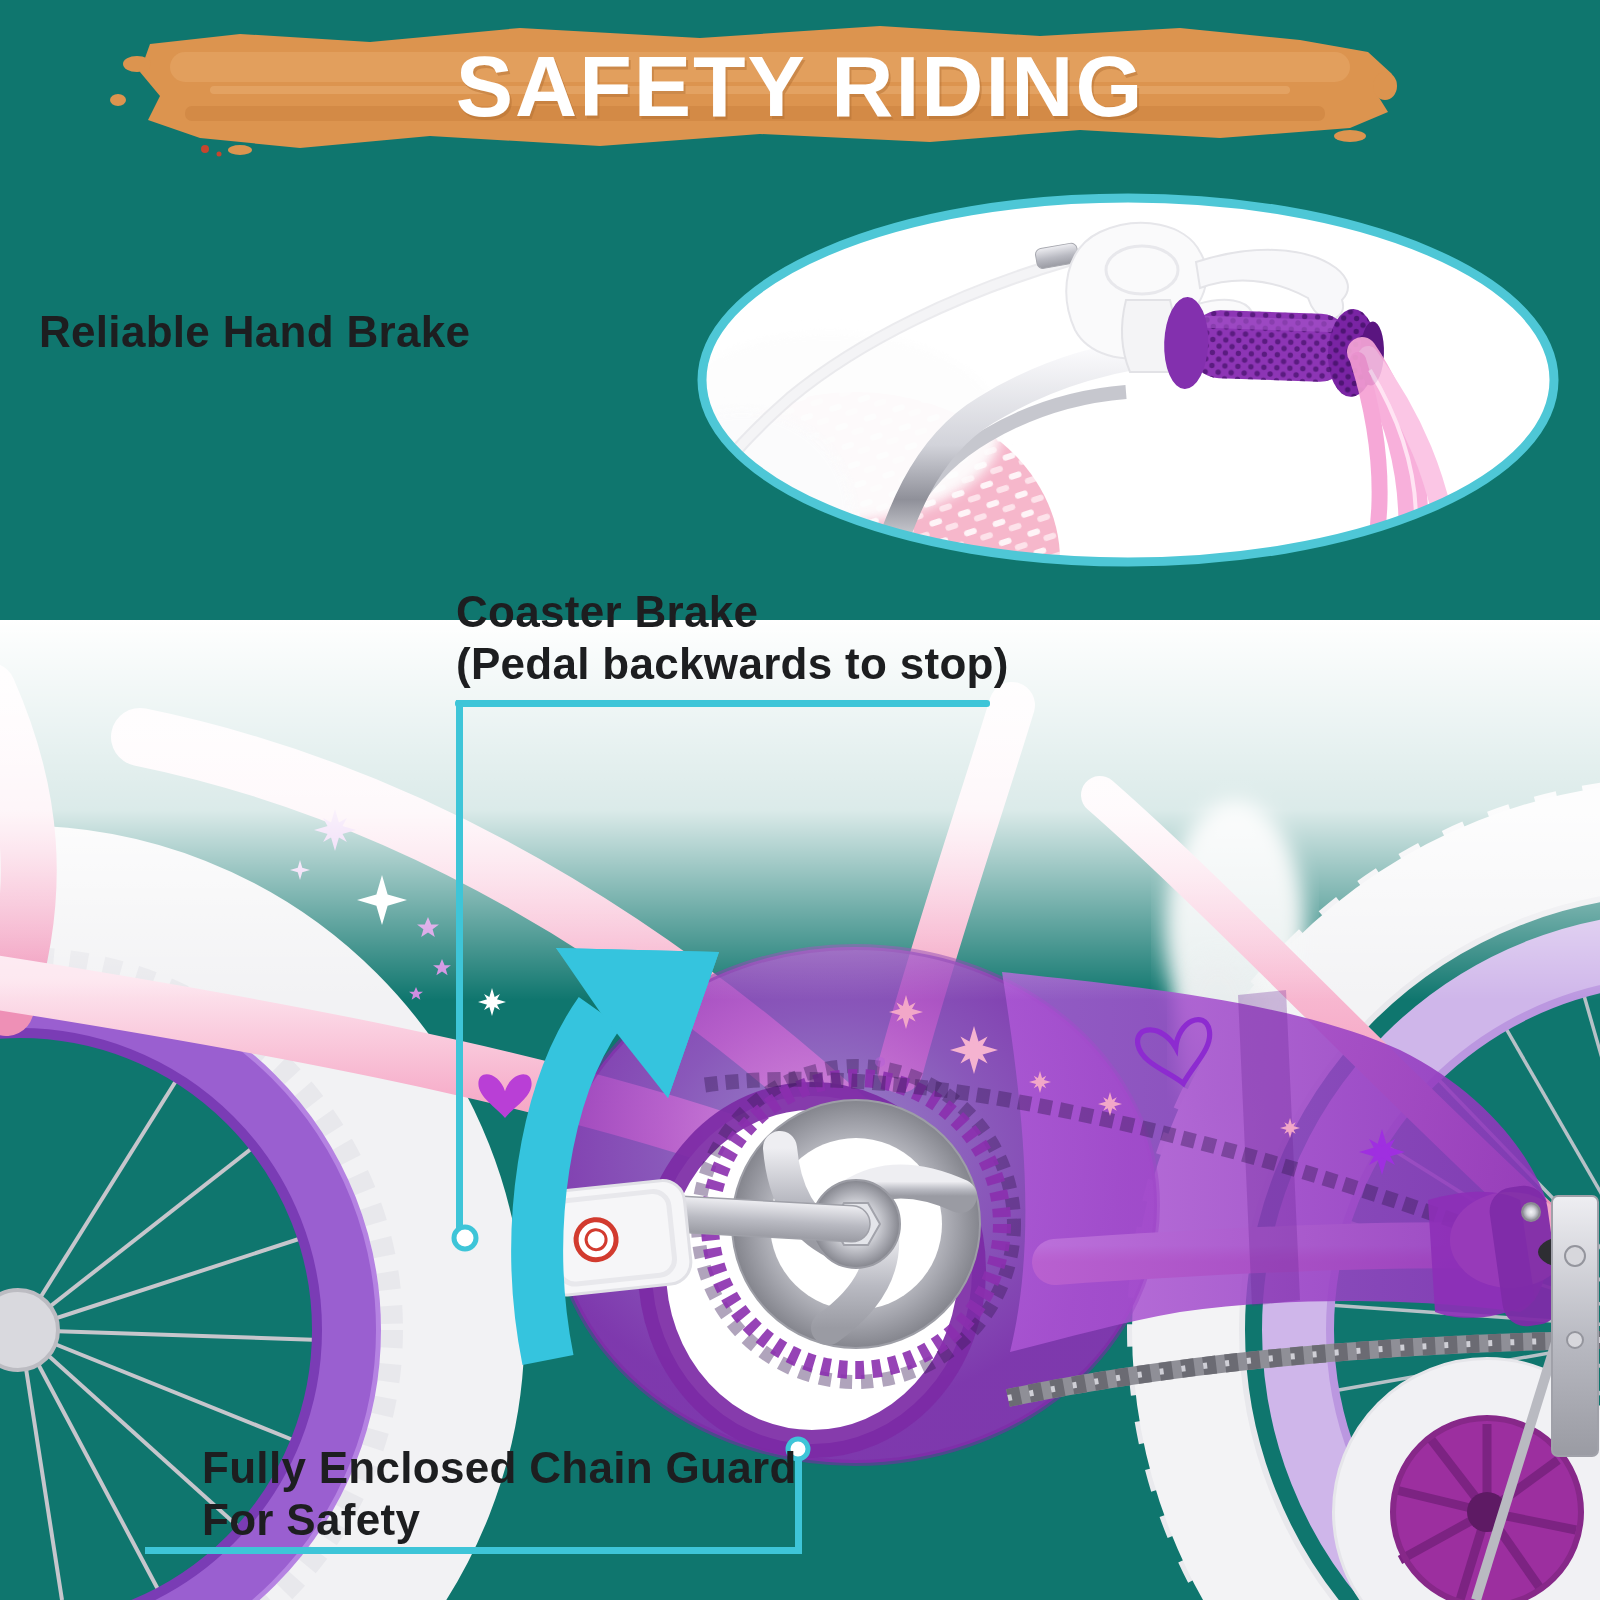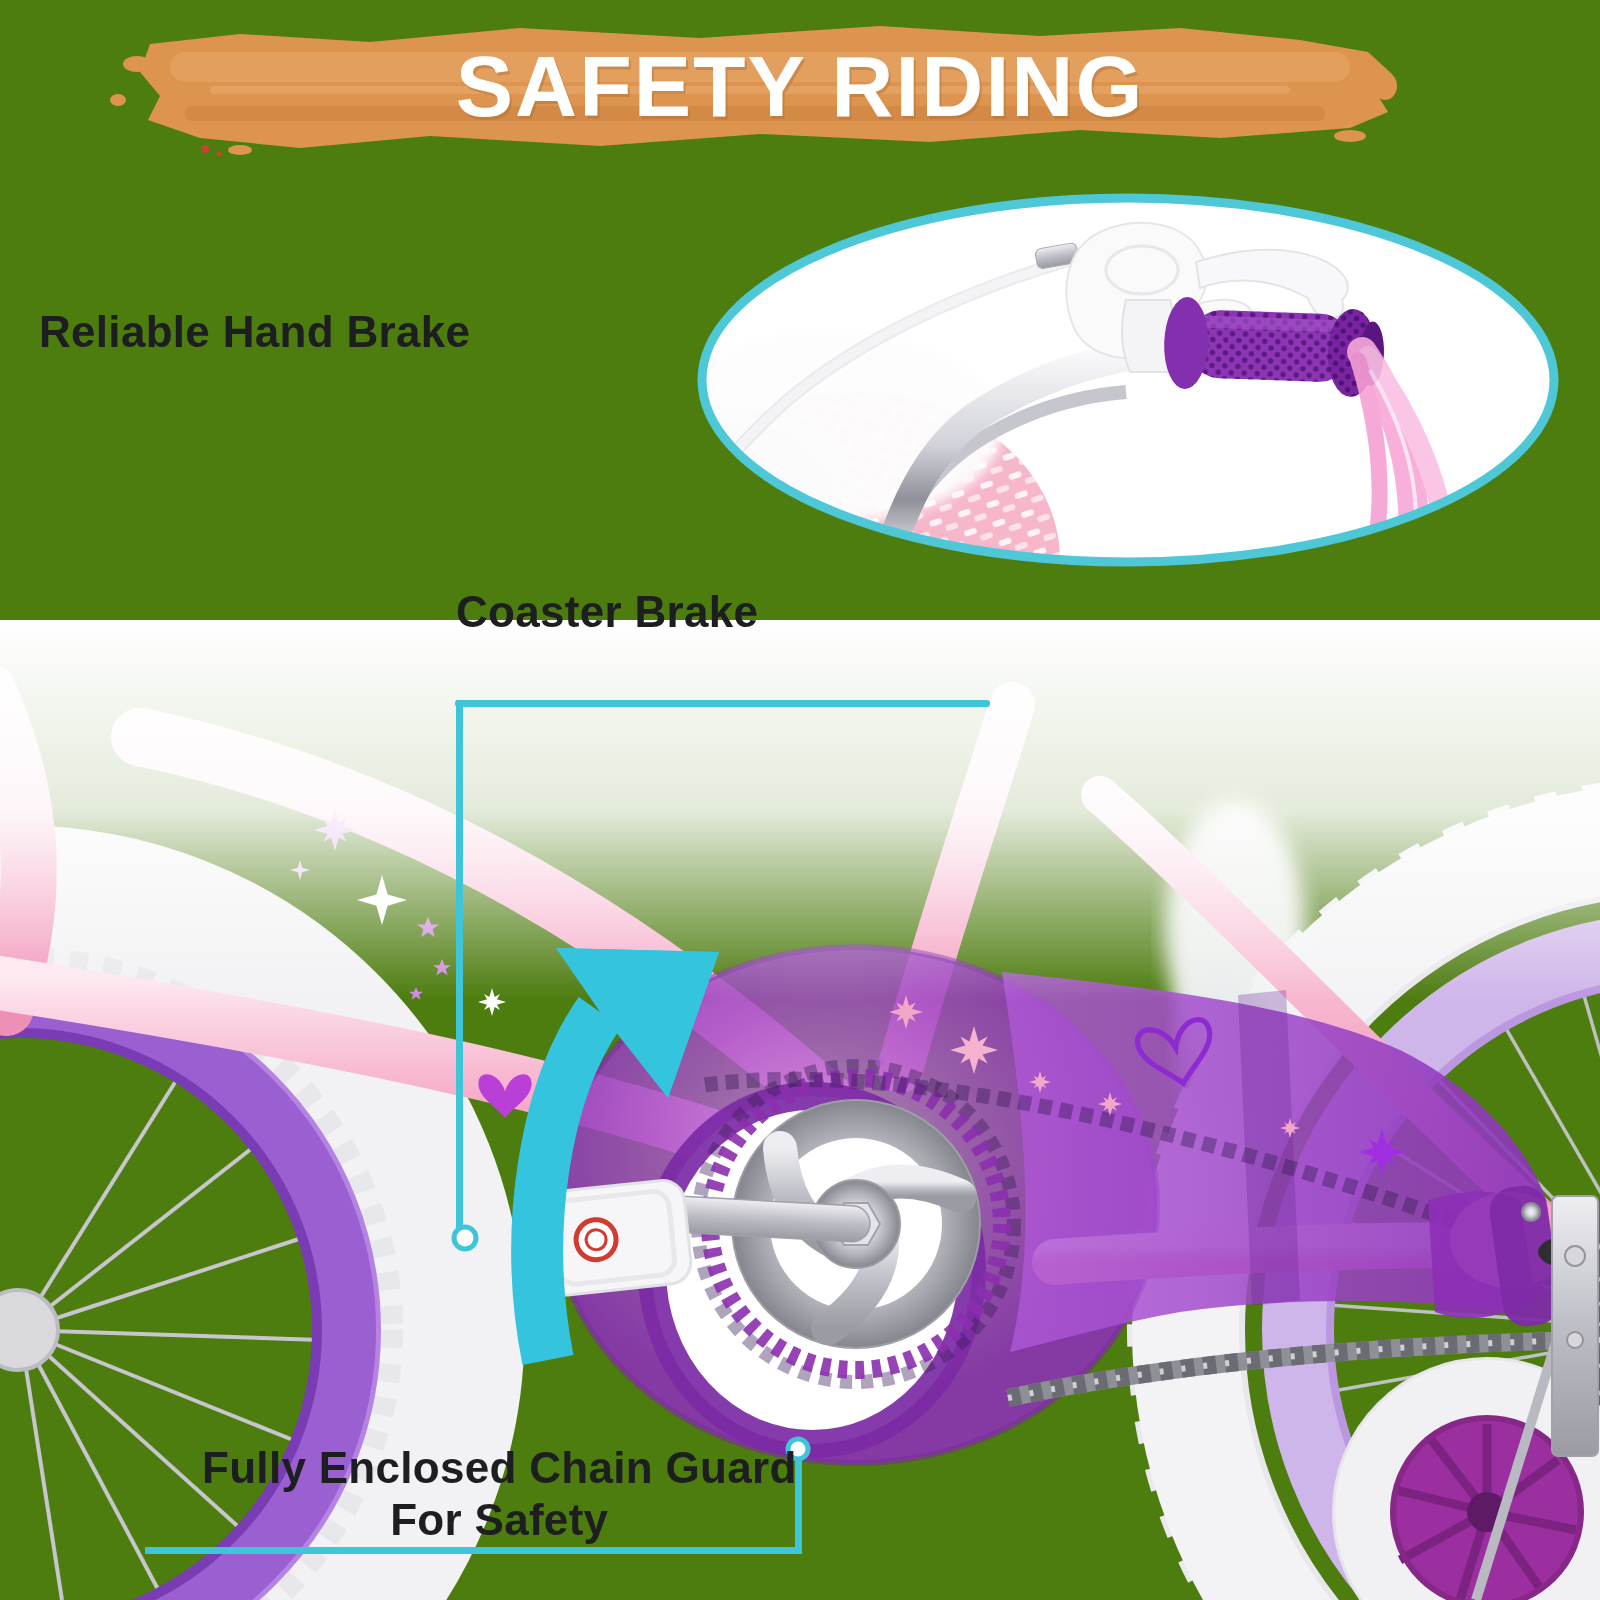--- a/index.html
+++ b/index.html
@@ -1,32 +1,32 @@
 <!DOCTYPE html>
 <html><head>
 <meta charset="utf-8">
 <style>
   html,body{margin:0;padding:0;background:#ffffff;}
   .canvas{
-    position:relative;width:1600px;height:1600px;background:#4d7c0f;overflow:hidden;
+    position:relative;width:1600px;height:1600px;background:#0f766e;overflow:hidden;
     font-family:"Liberation Sans",sans-serif;
   }
   .scene{position:absolute;left:0;top:0;z-index:1;}
   .banner-title{
     position:absolute;left:0;right:0;top:34px;height:104px;line-height:104px;
     text-align:center;font-size:86px;font-weight:bold;letter-spacing:2px;color:#ffffff;
     z-index:3;text-shadow:2px 3px 0 rgba(175,108,48,.45);
   }
   .label{
     position:absolute;z-index:5;font-weight:bold;color:#1d1e20;
     font-size:44px;line-height:52px;letter-spacing:.3px;white-space:nowrap;
   }
   .label-hand-brake{left:22px;top:306px;margin-left:17px;}
   .label-coaster{left:456px;top:586px;}
-  .label-chainguard{left:202px;top:1442px;text-align:center;}
+  .label-chainguard{left:202px;top:1442px;}
 </style>
 </head>
 <body>
 
 <div class="canvas">
 
 <svg class="scene" width="1600" height="1600" viewBox="0 0 1600 1600">
   <defs>
     <linearGradient id="pinkTube" x1="0" y1="0" x2="0" y2="1">
       <stop offset="0" stop-color="#fde6ef"></stop>
@@ -327,20 +327,21 @@
 </svg>
 
 <div class="banner-title">SAFETY RIDING</div>
 
 <div class="label label-hand-brake">
   <div>Reliable Hand Brake</div>
 </div>
 
 <div class="label label-coaster">
   <div>Coaster Brake</div>
+  <div>(Pedal backwards to stop)</div>
 </div>
 
 <div class="label label-chainguard">
   <div>Fully Enclosed Chain Guard</div>
   <div>For Safety</div>
 </div>
 
 </div>
 
 </body></html>

